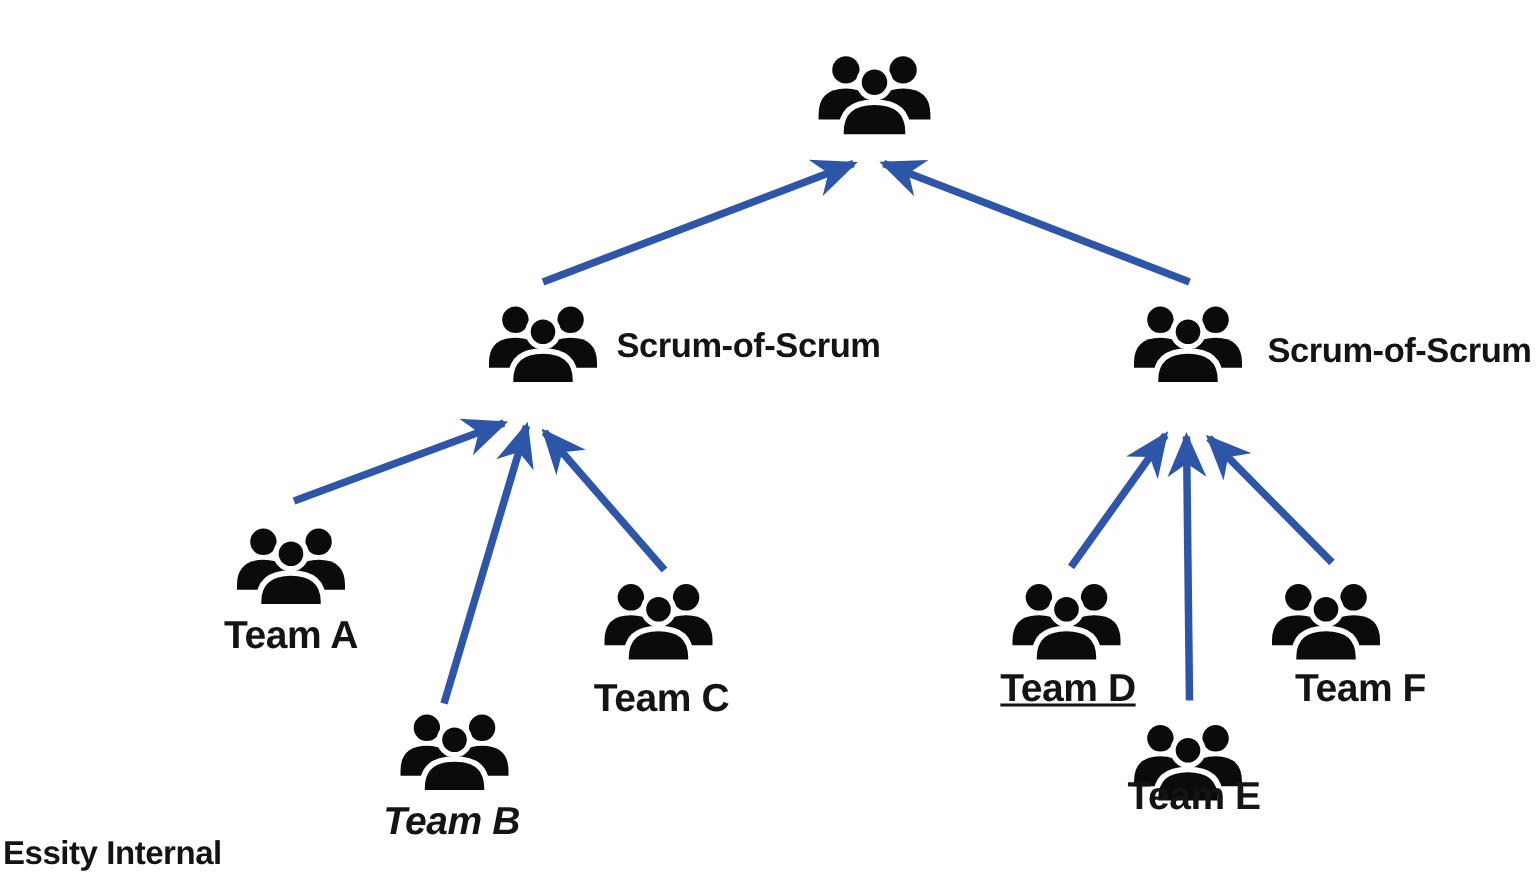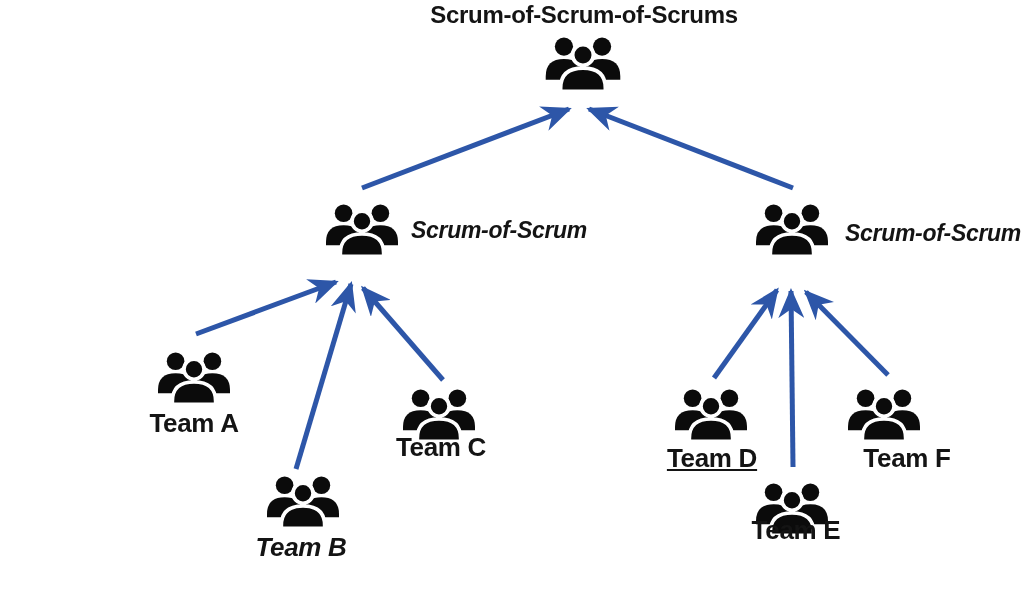--- a/index.html
+++ b/index.html
@@ -41,27 +41,27 @@
     color: var(--text, #141414);
     font-weight: bold;
     letter-spacing: -0.3px;
     white-space: nowrap;
   }
   .title {
     left: 584px; top: 1px;
     transform: translateX(-50%);
     font-size: 24px;
   }
-  .sos-label { font-size: 23px; font-style: italic; }
+  .sos-label { font-size: 23px; }
   #lbl-sosl { left: 411px; top: 217px; }
   #lbl-sosr { left: 845px; top: 220px; }
   .team-label { font-size: 26px; transform: translateX(-50%); }
   #lbl-a { left: 194px; top: 408px; }
   #lbl-b { left: 301px; top: 532px; font-style: italic; }
-  #lbl-c { left: 441px; top: 432px; }
+  #lbl-c { left: 441px; top: 450px; }
   #lbl-d { left: 712px; top: 443px; text-decoration: underline; }
   #lbl-e { left: 796px; top: 515px; }
   #lbl-f { left: 907px; top: 443px; }
   .footer { left: 2px; top: 556px; font-size: 22px; }
 
   #icon-sss  { left: 539px; top: 35px;  width: 88px; height: 58px; }
   #icon-sosl { left: 321px; top: 202px; width: 82px; height: 56px; }
   #icon-sosr { left: 751px; top: 202px; width: 82px; height: 56px; }
   #icon-a    { left: 152px; top: 350px; width: 84px; height: 56px; }
   #icon-b    { left: 261px; top: 474px; width: 84px; height: 56px; }
@@ -97,21 +97,20 @@
     <line class="edge" x1="362" y1="188" x2="569" y2="109"></line>
     <line class="edge" x1="793" y1="188" x2="589" y2="109"></line>
     <line class="edge" x1="196" y1="334" x2="336" y2="282"></line>
     <line class="edge" x1="296" y1="469" x2="351" y2="284"></line>
     <line class="edge" x1="443" y1="380" x2="363" y2="288"></line>
     <line class="edge" x1="714" y1="378" x2="777" y2="290"></line>
     <line class="edge" x1="793" y1="467" x2="791" y2="291"></line>
     <line class="edge" x1="888" y1="375" x2="806" y2="292"></line>
   </svg>
 
-  <div class="lbl title">Scrum-of-Scrum-of-Scrums</div>
 
   <span class="node-icon" id="icon-sss">
     <svg viewBox="0 0 96 70">
         <use href="#people-group"></use>
       </svg>
   </span>
 
   <span class="node-icon" id="icon-sosl">
     <svg viewBox="0 0 96 70">
         <use href="#people-group"></use>
@@ -161,14 +160,15 @@
   </span>
   <div class="lbl team-label" id="lbl-e">Team E</div>
 
   <span class="node-icon" id="icon-f">
     <svg viewBox="0 0 96 70">
         <use href="#people-group"></use>
       </svg>
   </span>
   <div class="lbl team-label" id="lbl-f">Team F</div>
 
+  <div class="lbl footer">Essity Internal</div>
 
 </div>
 
 </body></html>

